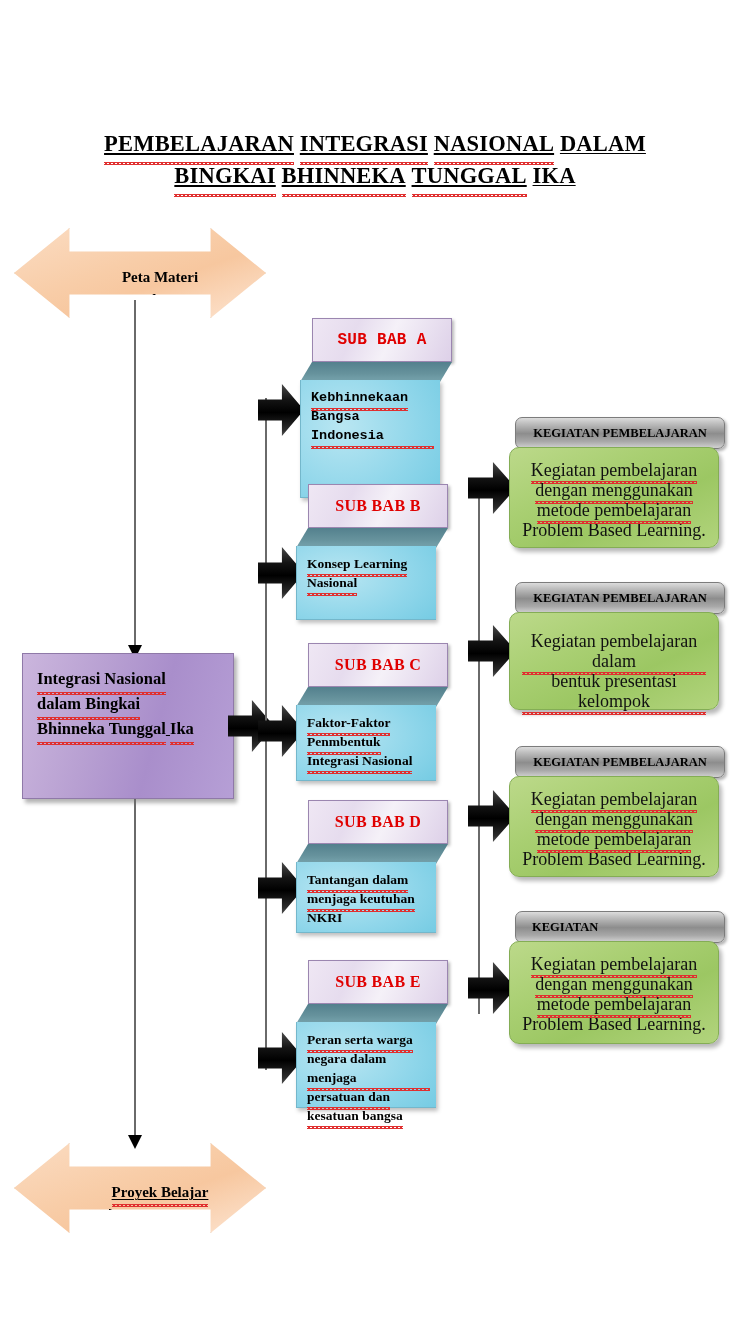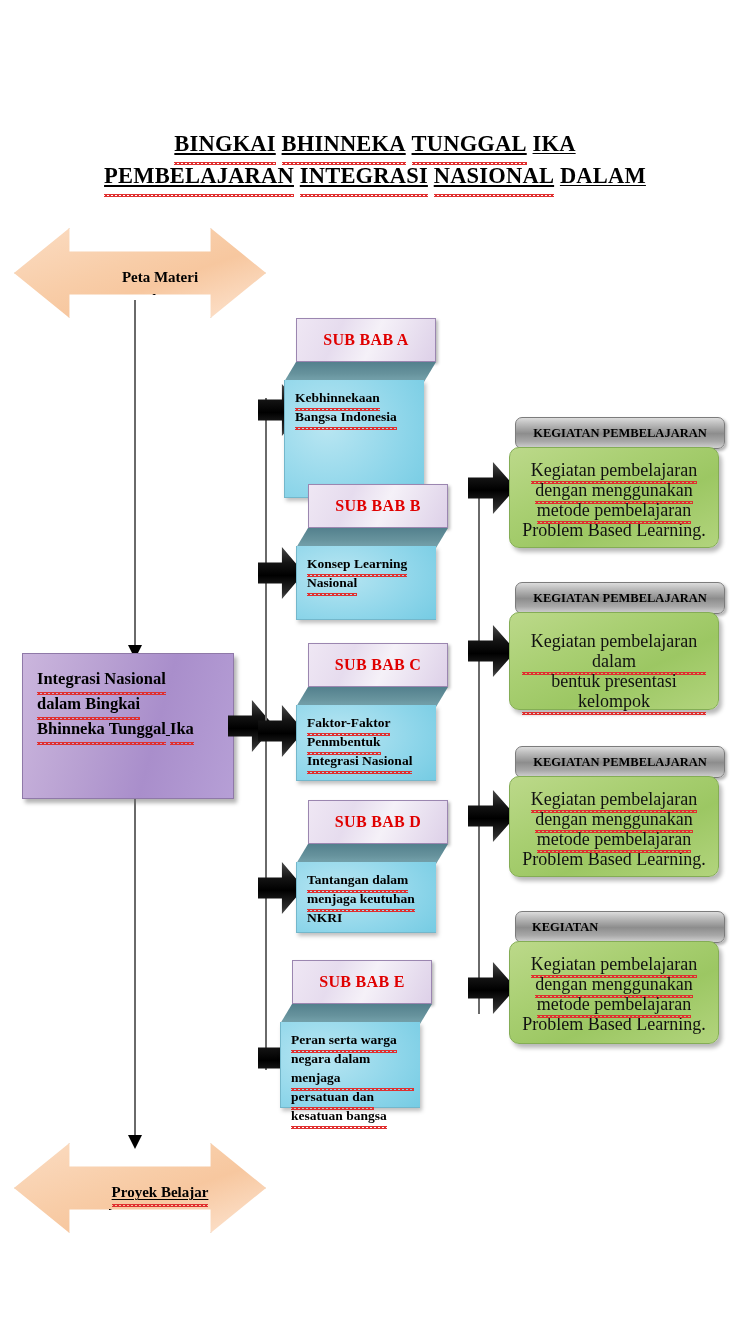--- a/index.html
+++ b/index.html
@@ -125,22 +125,22 @@
     clip-path:polygon(0% 30%, 52% 30%, 52% 0%, 100% 50%, 52% 100%, 52% 70%, 0% 70%);
     filter:drop-shadow(3px 4px 2px rgba(0,0,0,.45));
   }
 </style>
 </head>
 <body>
 
 <div id="stage">
 
   <div class="title">
+    <span class="ln"><span class="sq">PEMBELAJARAN</span> <span class="sq">INTEGRASI</span> <span class="sq">NASIONAL</span> <span class="ul">DALAM</span></span>
     <span class="ln"><span class="sq">BINGKAI</span> <span class="sq">BHINNEKA</span> <span class="sq">TUNGGAL</span> <span class="ul">IKA</span></span>
-    <span class="ln"><span class="sq">PEMBELAJARAN</span> <span class="sq">INTEGRASI</span> <span class="sq">NASIONAL</span> <span class="ul">DALAM</span></span>
   </div>
 
   <div class="dblarrow" style="left:14px;top:228px;width:252px;height:90px;">
     <div class="shape"></div>
     <div class="txt">
       <span class="sqn">Peta Materi dan</span>
       <span>Pembelajaran</span>
     </div>
   </div>
 
@@ -171,21 +171,21 @@
 
   <div class="blackarrow" style="left:228px;top:700px;width:46px;height:52px;">
     <div class="ar"></div>
   </div>
 
   <div class="vline" style="left:265px;top:398px;height:672px;"></div>
 
   <div class="blackarrow" style="left:258px;top:384px;width:46px;height:52px;">
     <div class="ar"></div>
   </div>
-  <div class="cube" style="left:284px;top:318px;width:152px;height:180px;">
+  <div class="cube" style="left:300px;top:318px;width:152px;height:180px;font-family:Liberation Mono, monospace;">
     <div class="lid">SUB BAB A</div>
     <div class="topface"></div>
     <div class="body">
       <div class="sqn">Kebhinnekaan</div>
       <div class="sqn">Bangsa Indonesia</div>
     </div>
   </div>
 
   <div class="blackarrow" style="left:258px;top:547px;width:46px;height:52px;">
     <div class="ar"></div>
@@ -221,21 +221,21 @@
     <div class="body">
       <div class="sqn">Tantangan dalam</div>
       <div class="sqn">menjaga keutuhan</div>
       <div>NKRI</div>
     </div>
   </div>
 
   <div class="blackarrow" style="left:258px;top:1032px;width:46px;height:52px;">
     <div class="ar"></div>
   </div>
-  <div class="cube" style="left:280px;top:960px;width:152px;height:148px;font-family:Liberation Serif, serif;">
+  <div class="cube" style="left:296px;top:960px;width:152px;height:148px;font-family:Liberation Serif, serif;">
     <div class="lid">SUB BAB E</div>
     <div class="topface"></div>
     <div class="body">
       <div class="sqn">Peran serta warga</div>
       <div class="sqn">negara dalam menjaga</div>
       <div class="sqn">persatuan dan</div>
       <div class="sqn">kesatuan bangsa</div>
     </div>
   </div>
 

